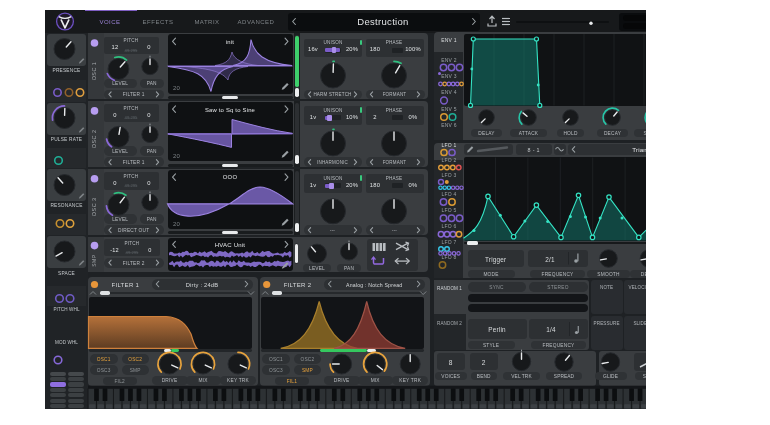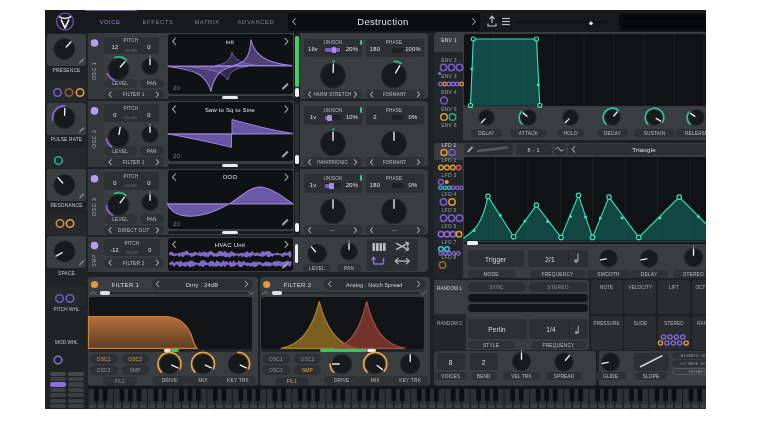--- a/index.html
+++ b/index.html
@@ -1,15 +1,15 @@
 <!DOCTYPE html>
 <html><head><meta charset="utf-8"><style>
 html,body{margin:0;padding:0;background:#ffffff;}
 *{box-sizing:content-box;}
-#ui{position:relative;width:706px;height:425px;font-family:"Liberation Sans",sans-serif;overflow:hidden;}
+#ui{position:relative;width:646px;height:425px;font-family:"Liberation Sans",sans-serif;overflow:hidden;}
 </style></head><body>
 <div id="ui">
 <div style="position:absolute;left:45px;top:10px;width:680px;height:399px;background:#1e2124;border-radius:0px;"></div>
 <div style="position:absolute;left:45px;top:10px;width:680px;height:23px;background:#17191b;border-radius:0px;"></div>
 <div style="position:absolute;left:85px;top:10px;width:52px;height:1.4px;background:#7e5ec2;border-radius:0px;"></div>
 <div style="position:absolute;left:288px;top:12.5px;width:192px;height:18px;background:#0b0d0f;border-radius:3px;"></div>
 <div style="position:absolute;left:516px;top:20.8px;width:93px;height:2.2px;background:#0e1012;border-radius:1px;"></div>
 <div style="position:absolute;left:619px;top:12.5px;width:102px;height:18px;background:#0a0c0e;border-radius:3px;"></div>
 <div style="position:absolute;left:623px;top:15px;width:94px;height:6.2px;background:#060708;border-radius:3px;"></div>
 <div style="position:absolute;left:623px;top:22.5px;width:94px;height:6.2px;background:#060708;border-radius:3px;"></div>

